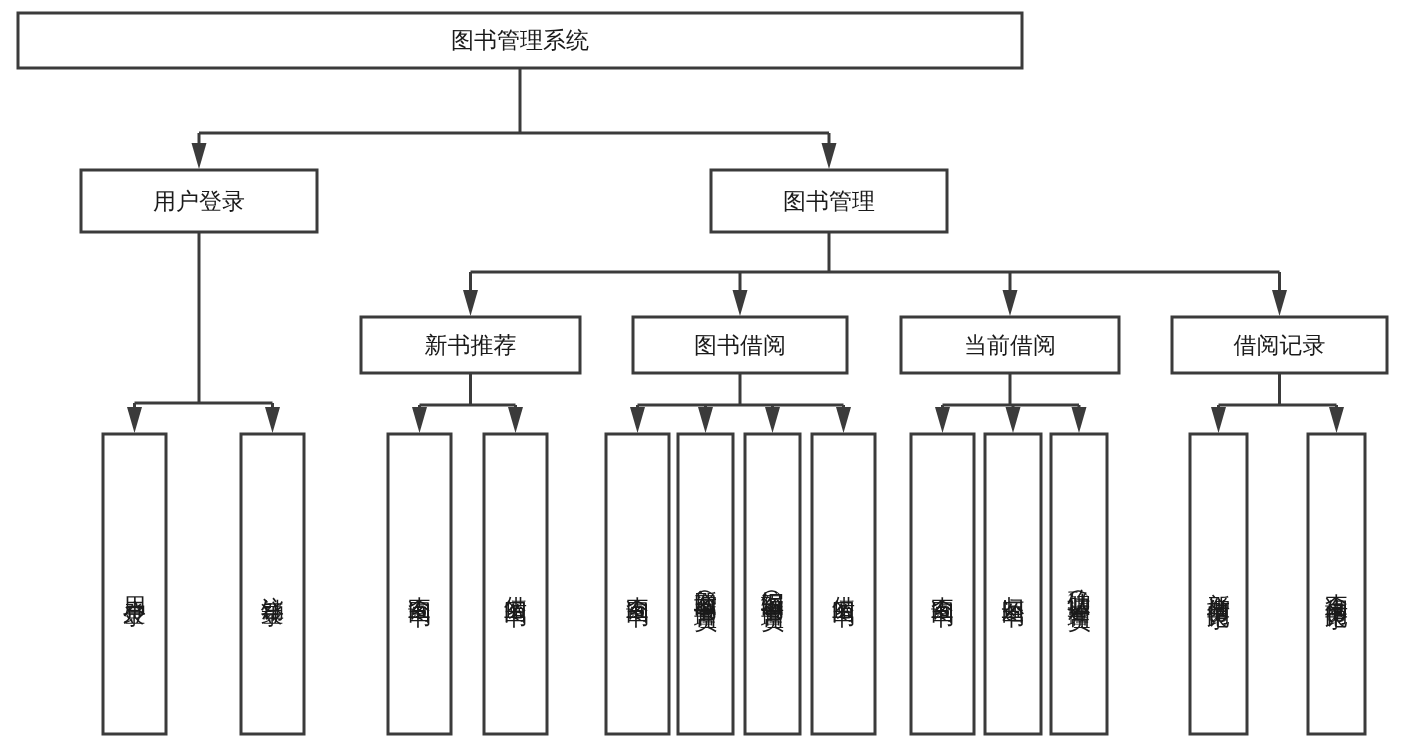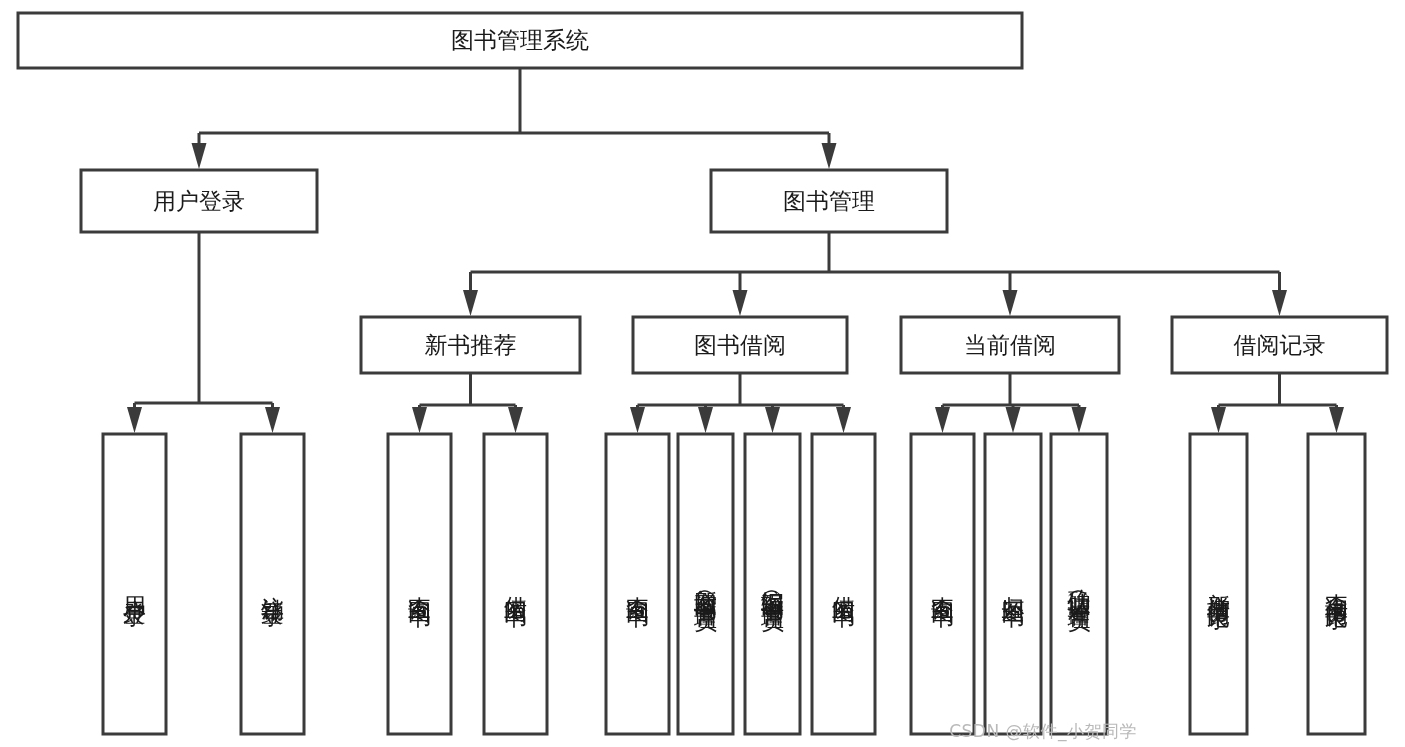--- a/index.html
+++ b/index.html
@@ -174,14 +174,13 @@
       <div class="node-label-v" style="left: 606px; top: 434px; width: 63px; height: 300px;">查询图书</div>
       <div class="node-label-v" style="left: 678px; top: 434px; width: 55px; height: 300px;">新增图书（管理员）</div>
       <div class="node-label-v" style="left: 745px; top: 434px; width: 55px; height: 300px;">编辑图书（管理员）</div>
       <div class="node-label-v" style="left: 812px; top: 434px; width: 63px; height: 300px;">借阅图书</div>
       <div class="node-label-v" style="left: 911px; top: 434px; width: 63px; height: 300px;">查询图书</div>
       <div class="node-label-v" style="left: 985px; top: 434px; width: 56px; height: 300px;">归还图书</div>
       <div class="node-label-v" style="left: 1051px; top: 434px; width: 56px; height: 300px;">确认归还（管理员）</div>
       <div class="node-label-v" style="left: 1190px; top: 434px; width: 57px; height: 300px;">新增借阅记录</div>
       <div class="node-label-v" style="left: 1308px; top: 434px; width: 57px; height: 300px;">查询借阅记录</div>
     </div>
-  <div class="watermark">CSDN @软件_小贺同学</div>
 </div>
 
 </body></html>

